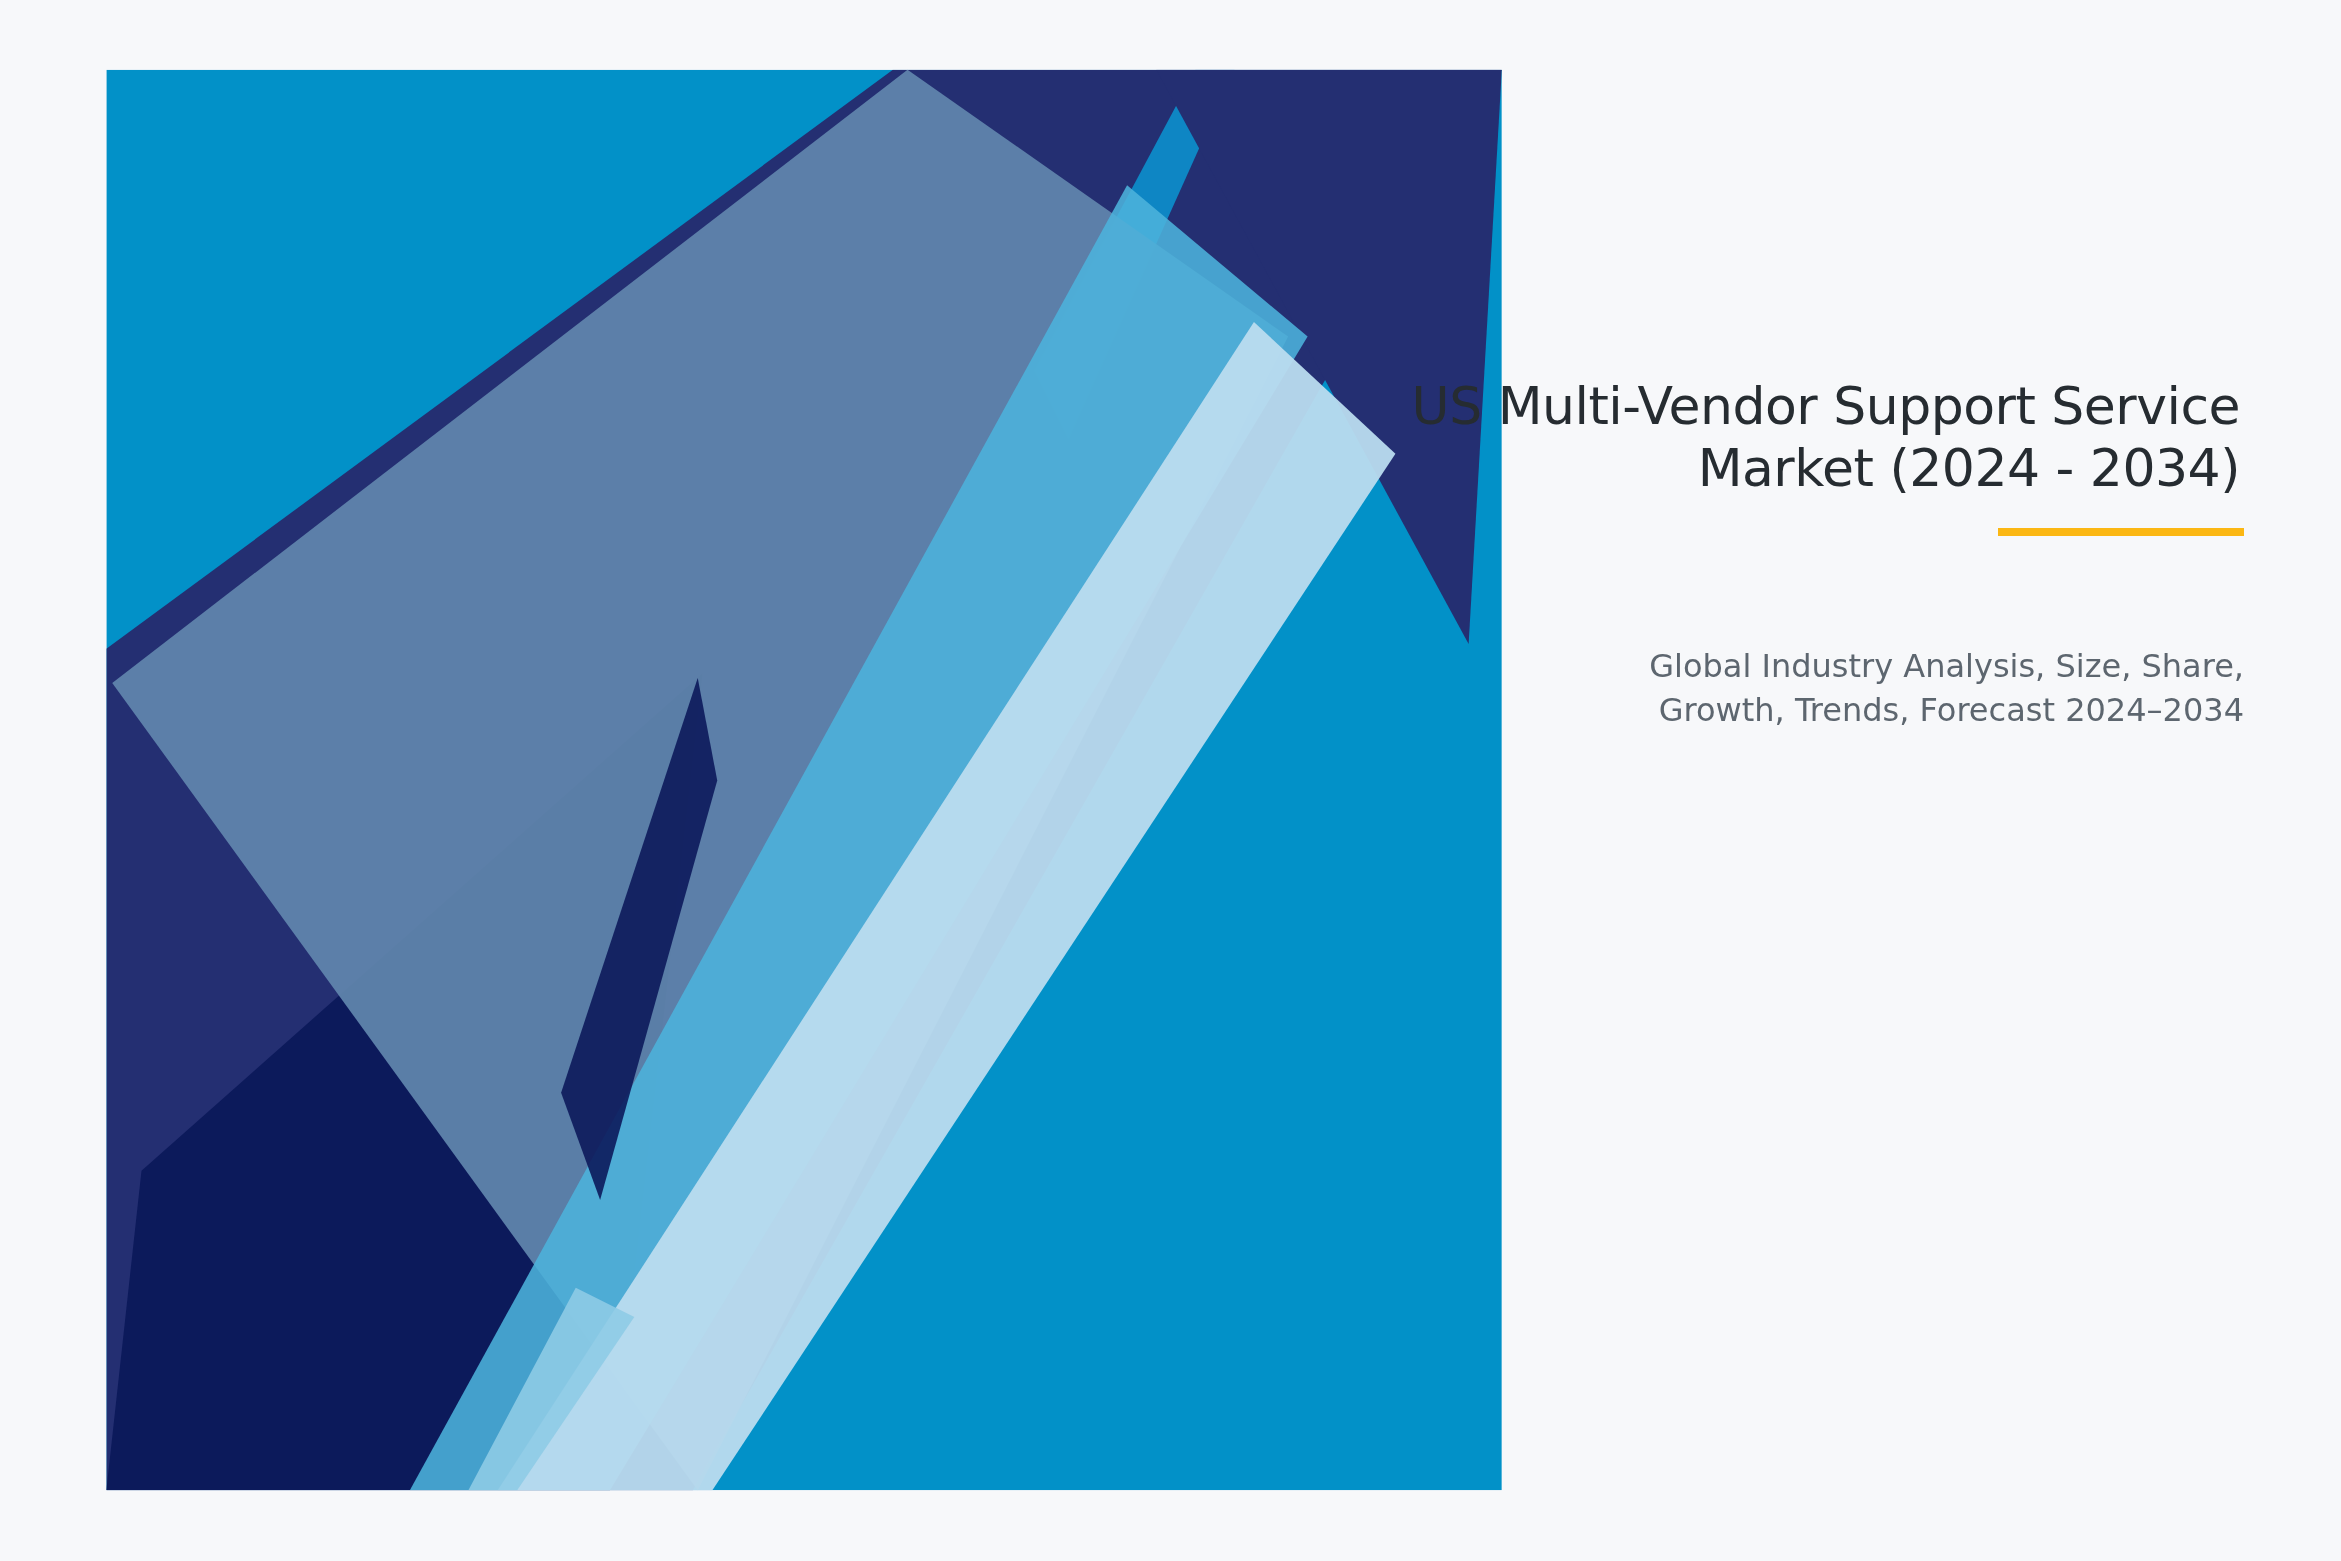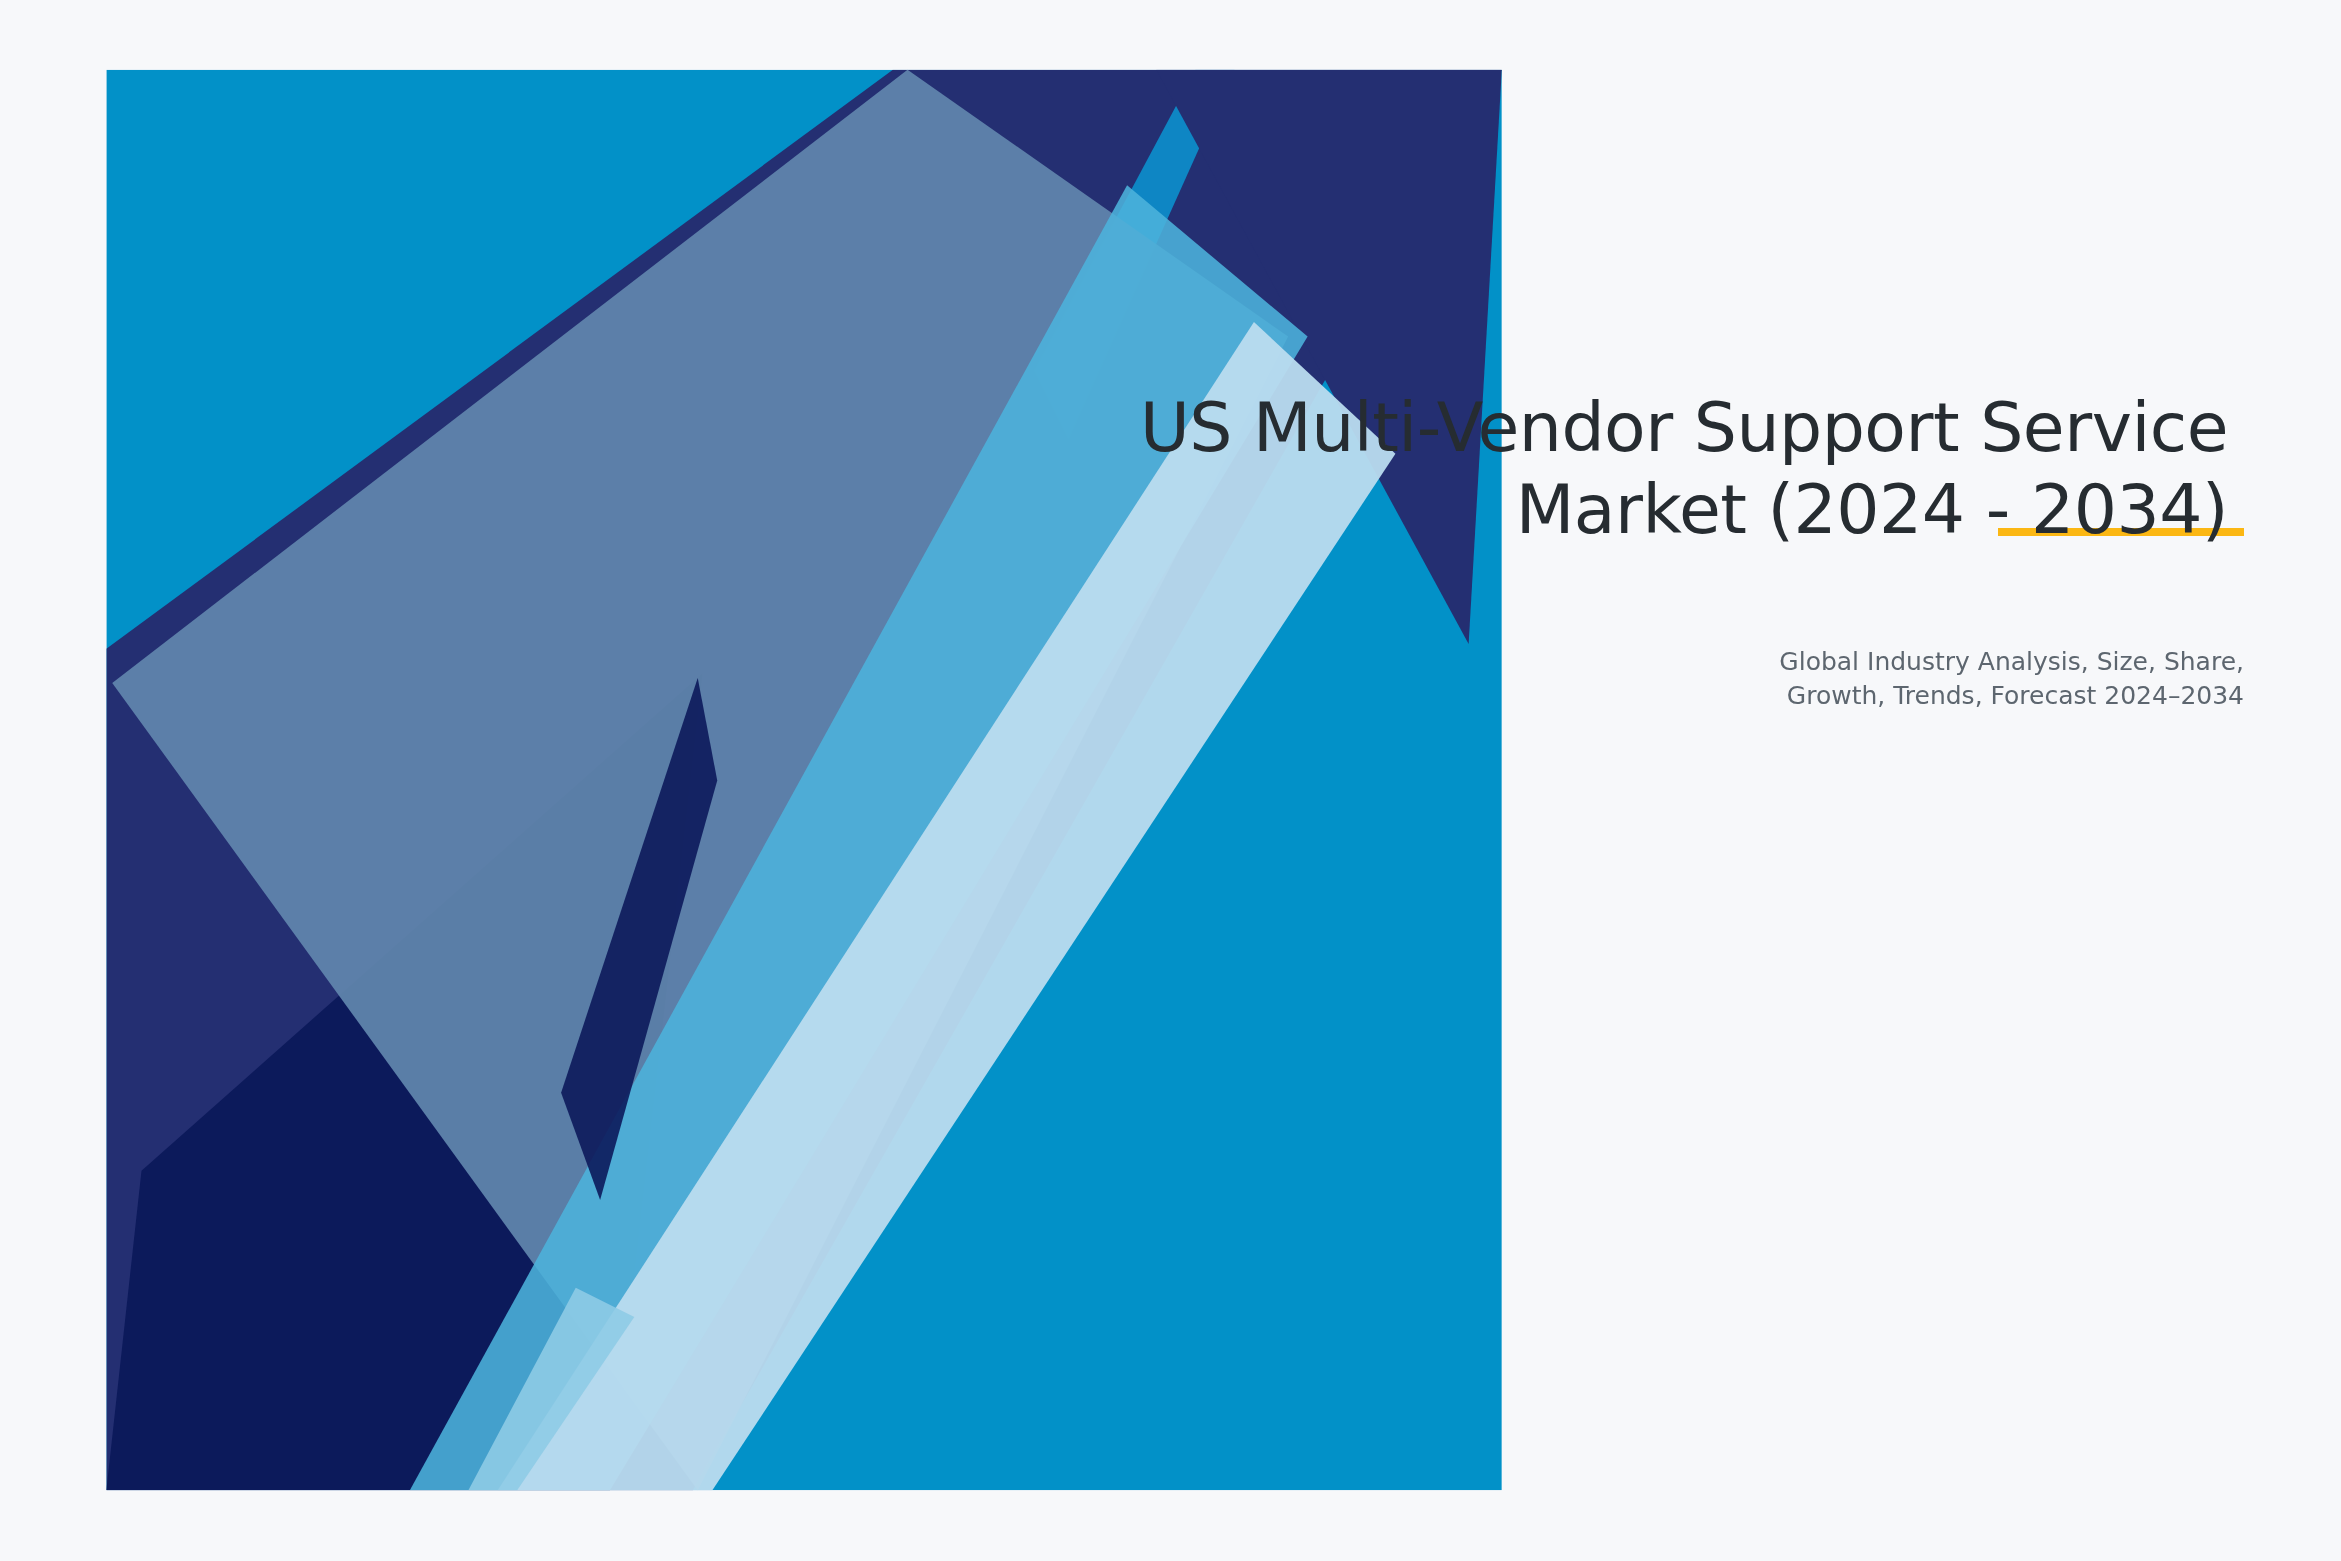--- a/index.html
+++ b/index.html
@@ -32,23 +32,23 @@
   #text-block {
     position: absolute;
     left: 927px;
     top: 371px;
     width: 1317px;
     text-align: right;
     z-index: 10;
   }
 
   #page-title {
-    margin: 16px;
+    margin: 4px;
     font-family: "DejaVu Sans", sans-serif;
-    font-size: 68px;
+    font-size: 52px;
     line-height: 1.20;
     font-weight: 400;
     color: #262c31;
     letter-spacing: -0.5px;
     white-space: pre-line;
     position: relative;
     z-index: 3;
   }
 
   #title-underline {
@@ -62,21 +62,21 @@
   }
 
   #page-subtitle {
     margin: 0;
     position: absolute;
     left: 927px;
     top: 645px;
     width: 1317px;
     text-align: right;
     font-family: "DejaVu Sans", sans-serif;
-    font-size: 25px;
+    font-size: 32px;
     line-height: 1.36;
     font-weight: 400;
     color: #5d666f;
     white-space: pre-line;
     z-index: 10;
   }
 </style>
 </head>
 <body>
 

